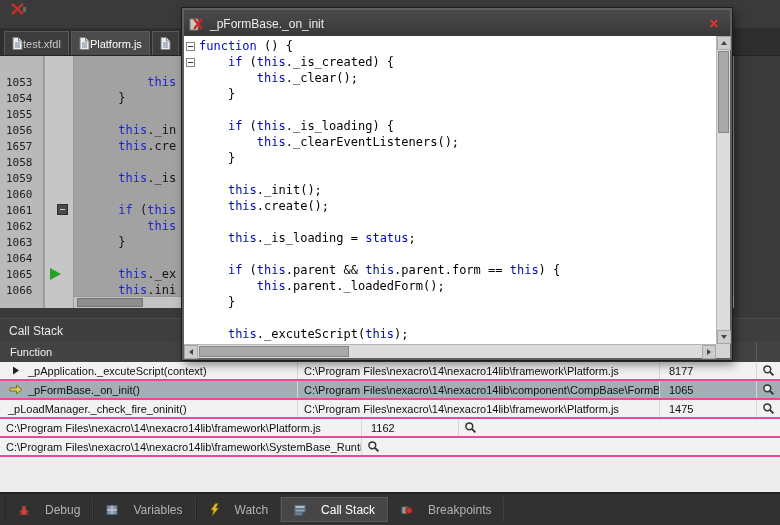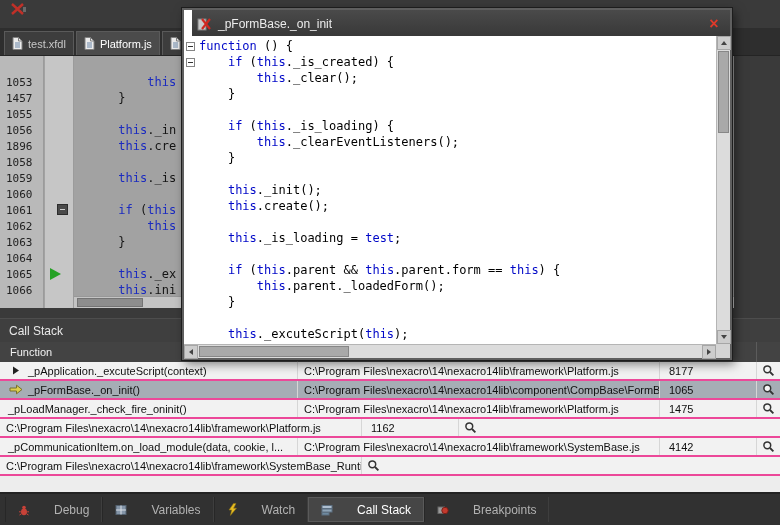--- a/index.html
+++ b/index.html
@@ -5,21 +5,21 @@
   *{box-sizing:border-box;margin:0;padding:0}
   body{width:780px;height:525px;position:relative;overflow:hidden;background:#3a3a3a;
        font-family:"Liberation Sans",sans-serif;}
 
   
   #corner-icon{position:absolute;left:10px;top:2px;width:18px;height:14px}
 
   
   #top-tabbar{position:absolute;left:0;top:28px;width:100%;height:28px;background:#2e2e2e;
               border-bottom:1px solid #242424;display:flex;align-items:flex-end;padding-left:4px}
-  .etab{display:flex;align-items:center;gap:5px;height:24px;padding:0 7px;background:#3d3d3d;
+  .etab{display:flex;align-items:center;height:24px;padding:0 7px;background:#3d3d3d;
         border:1px solid #5a5a5a;border-bottom:none;color:#c8c8c8;font-size:11px;margin-right:2px;cursor:pointer}
   .etab.active{background:#4b4b4b;color:#fff}
   .tabicon{display:inline-flex}
 
   
   #editor{position:absolute;left:0;top:56px;width:734px;height:252px;background:#a2a2a2;overflow:hidden}
   .gutter-bg{position:absolute;left:0;top:0;bottom:0;width:44px;background:#b9b9b9;border-right:1px solid #9b9b9b}
   .strip-bg{position:absolute;left:45px;top:0;bottom:0;width:29px;background:#c6c6c6;border-right:1px solid #9b9b9b}
   #editor-lines{position:absolute;left:0;top:18px;right:0}
   .eline{display:flex;height:16px;align-items:center}
@@ -30,21 +30,21 @@
   .cur-arrow{position:absolute;left:5px;top:2px;width:0;height:0;border-left:11px solid #25a125;
              border-top:6px solid transparent;border-bottom:6px solid transparent}
   .fold-box{position:absolute;left:12px;top:2px;width:11px;height:11px;background:#4a4a4a;border:1px solid #2c2c2c}
   .fold-box::after{content:"";position:absolute;left:2px;top:4px;width:5px;border-top:1px solid #cfcfcf}
   #editor-hscroll{position:absolute;left:74px;right:0;bottom:0;height:12px;background:#c4c4c4;border-top:1px solid #989898}
   #editor-hscroll .thumb{position:absolute;left:3px;top:1px;width:66px;height:9px;background:#8d8d8d;border:1px solid #747474}
 
   
   #popup{position:absolute;left:182px;top:8px;width:550px;height:352px;background:#fff;
          border:2px solid #5f5f5f;box-shadow:0 0 0 1px #1d1d1d,3px 4px 10px rgba(0,0,0,.5);z-index:20}
-  #popup-titlebar{position:absolute;left:8px;top:0;right:0;height:26px;background:linear-gradient(#4a4a4a,#373737);
+  #popup-titlebar{position:absolute;left:0;top:0;right:0;height:26px;background:linear-gradient(#4a4a4a,#373737);
                   display:flex;align-items:center;padding:14px 5px;border-bottom:1px solid #282828}
   #popup-title{color:#ececec;font-size:12px;margin-left:6px}
   #popup-close{margin-left:auto;width:22px;height:18px;display:flex;align-items:center;justify-content:center;
                color:#e03a2a;font-weight:bold;font-size:16px;line-height:1;cursor:pointer}
   #popup-body{position:absolute;left:0;top:26px;right:0;bottom:0;background:#fff}
   #popup-foldgutter{position:absolute;left:1px;top:3px;width:12px;bottom:15px}
   .pfold{position:absolute;left:1px;width:9px;height:9px;border:1px solid #848484;background:#fff}
   .pfold::after{content:"";position:absolute;left:1px;top:3px;width:5px;border-top:1px solid #333}
   #popup-code{position:absolute;left:15px;top:3px;right:15px;bottom:15px;overflow:hidden}
   .pline{height:16px;font:12px "DejaVu Sans Mono",monospace;white-space:pre;color:#000}
@@ -72,21 +72,21 @@
   .gc{display:flex;align-items:center;border-right:1px solid #d6d6d6;overflow:hidden;white-space:nowrap}
   .gc.fn{width:298px;padding-left:8px;gap:5px}
   .gc.path{width:362px;padding-left:6px}
   .gc.line{width:97px;padding-left:9px}
   .gc.mag{width:23px;justify-content:center;border-right:none}
   .rowicon{display:inline-flex;width:15px;justify-content:center;flex:0 0 auto}
 
   
   #bottom-bar{position:absolute;left:0;top:492px;width:100%;height:33px;background:#313131;
               border-top:2px solid #232323;display:flex;align-items:center;padding-left:5px}
-  .btab{display:flex;align-items:center;gap:24px;height:25px;padding:0 12px;color:#b2b2b2;font-size:12px;
+  .btab{display:flex;align-items:center;gap:15px;height:25px;padding:0 12px;color:#b2b2b2;font-size:12px;
         border-right:1px solid #3e3e3e;border-left:1px solid #272727;cursor:pointer}
   .btab.active{background:#464646;color:#fff;border:1px solid #5a5a5a}
   .bicon{display:inline-flex}
 </style>
 </head>
 <body>
 
 <span id="corner-icon">
   <svg width="16" height="13" viewBox="0 0 16 13">
       <path d="M2 1 L13 11 M13 1 L2 11" stroke="#c03028" stroke-width="2.4"></path>
@@ -135,36 +135,36 @@
 <div id="editor">
   <div class="gutter-bg"></div>
   <div class="strip-bg"></div>
   <div id="editor-lines">
       <div class="eline">
         <span class="num">1053</span>
         <span class="mark"></span>
         <pre class="code">          <span class="kw">this</span></pre>
       </div>
       <div class="eline">
-        <span class="num">1457</span>
+        <span class="num">1054</span>
         <span class="mark"></span>
         <pre class="code">      }</pre>
       </div>
       <div class="eline">
         <span class="num">1055</span>
         <span class="mark"></span>
         <pre class="code"></pre>
       </div>
       <div class="eline">
         <span class="num">1056</span>
         <span class="mark"></span>
         <pre class="code">      <span class="kw">this</span>._in</pre>
       </div>
       <div class="eline">
-        <span class="num">1896</span>
+        <span class="num">1657</span>
         <span class="mark"></span>
         <pre class="code">      <span class="kw">this</span>.cre</pre>
       </div>
       <div class="eline">
         <span class="num">1058</span>
         <span class="mark"></span>
         <pre class="code"></pre>
       </div>
       <div class="eline">
         <span class="num">1059</span>
@@ -278,33 +278,20 @@
         <span class="gc path">C:\Program Files\nexacro\14\nexacro14lib\framework\Platform.js</span>
         <span class="gc line">1162</span>
         <span class="gc mag">
           <svg width="13" height="13" viewBox="0 0 13 13">
             <circle cx="5.3" cy="5.3" r="3.4" fill="#f4f4f4" stroke="#333" stroke-width="1.5"></circle>
             <line x1="8" y1="8" x2="11.4" y2="11.4" stroke="#333" stroke-width="1.8"></line>
           </svg>
         </span>
       </div>
       <div class="grow">
-        <span class="gc fn">
-          <span>_pCommunicationItem.on_load_module(data, cookie, l...</span>
-        </span>
-        <span class="gc path">C:\Program Files\nexacro\14\nexacro14lib\framework\SystemBase.js</span>
-        <span class="gc line">4142</span>
-        <span class="gc mag">
-          <svg width="13" height="13" viewBox="0 0 13 13">
-            <circle cx="5.3" cy="5.3" r="3.4" fill="#f4f4f4" stroke="#333" stroke-width="1.5"></circle>
-            <line x1="8" y1="8" x2="11.4" y2="11.4" stroke="#333" stroke-width="1.8"></line>
-          </svg>
-        </span>
-      </div>
-      <div class="grow">
         <span class="gc path">C:\Program Files\nexacro\14\nexacro14lib\framework\SystemBase_Runtime.js</span>
         <span class="gc mag">
           <svg width="13" height="13" viewBox="0 0 13 13">
             <circle cx="5.3" cy="5.3" r="3.4" fill="#f4f4f4" stroke="#333" stroke-width="1.5"></circle>
             <line x1="8" y1="8" x2="11.4" y2="11.4" stroke="#333" stroke-width="1.8"></line>
           </svg>
         </span>
       </div>
     </div>
 </div>
@@ -386,21 +373,21 @@
         <div class="pline">        <span class="kw">this</span>._clear();</div>
         <div class="pline">    }</div>
         <div class="pline">&nbsp;</div>
         <div class="pline">    <span class="kw">if</span> (<span class="kw">this</span>._is_loading) {</div>
         <div class="pline">        <span class="kw">this</span>._clearEventListeners();</div>
         <div class="pline">    }</div>
         <div class="pline">&nbsp;</div>
         <div class="pline">    <span class="kw">this</span>._init();</div>
         <div class="pline">    <span class="kw">this</span>.create();</div>
         <div class="pline">&nbsp;</div>
-        <div class="pline">    <span class="kw">this</span>._is_loading = <span class="kw">test</span>;</div>
+        <div class="pline">    <span class="kw">this</span>._is_loading = <span class="kw">status</span>;</div>
         <div class="pline">&nbsp;</div>
         <div class="pline">    <span class="kw">if</span> (<span class="kw">this</span>.parent &amp;&amp; <span class="kw">this</span>.parent.form == <span class="kw">this</span>) {</div>
         <div class="pline">        <span class="kw">this</span>.parent._loadedForm();</div>
         <div class="pline">    }</div>
         <div class="pline">&nbsp;</div>
         <div class="pline">    <span class="kw">this</span>._excuteScript(<span class="kw">this</span>);</div>
       </div>
     <div id="popup-vscroll">
       <span class="sbtn" style="left:0;top:0">
           <span class="tri-up"></span>

